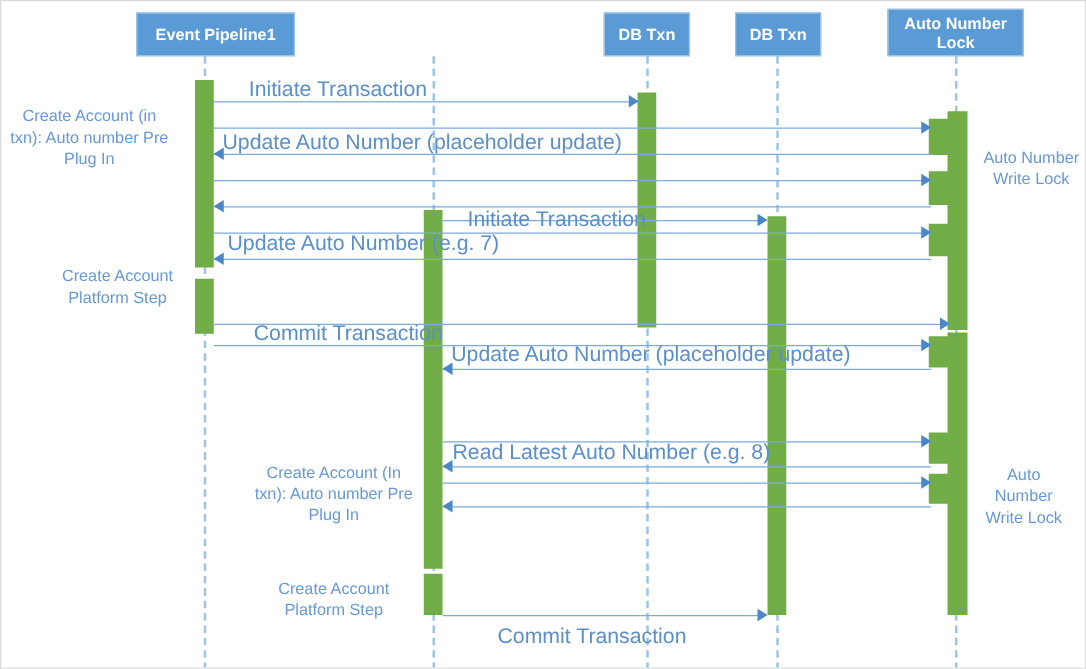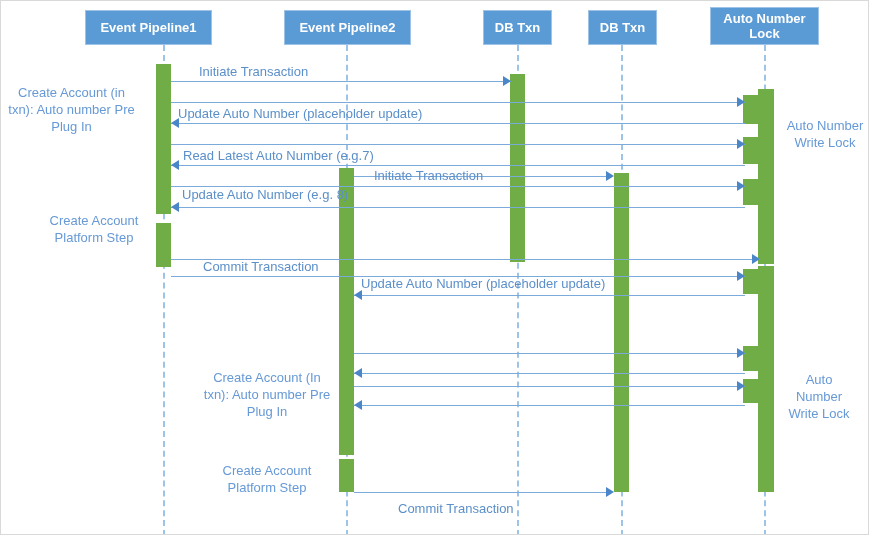--- a/index.html
+++ b/index.html
@@ -49,21 +49,21 @@
     position:absolute;
     width:0;height:0;
     border-top:5px solid transparent;
     border-bottom:5px solid transparent;
   }
   .arrowhead.right{border-left:8px solid #4a86c8;}
   .arrowhead.left{border-right:8px solid #4a86c8;}
   .msg-label{
     position:absolute;
     color:#5b8fc9;
-    font-size:13px;
+    font-size:17px;
     line-height:13px;
     white-space:nowrap;
     text-align:center;
   }
   
   .note{
     position:absolute;
     color:#6699d6;
     font-size:13px;
     line-height:17px;
@@ -74,27 +74,24 @@
 <body>
 
 <div id="canvas">
 
   <div class="lifeline" style="left:162px;top:44px;height:491px;"></div>
   <div class="lifeline" style="left:345px;top:44px;height:491px;"></div>
   <div class="lifeline" style="left:516px;top:44px;height:491px;"></div>
   <div class="lifeline" style="left:620px;top:44px;height:491px;"></div>
   <div class="lifeline" style="left:763px;top:44px;height:491px;"></div>
 
-  <div class="actor-box" style="left:84px;top:9px;width:127px;height:35px;align-items:center;">
+  <div class="actor-box" style="left:108px;top:9px;width:127px;height:35px;align-items:center;">
     <span>Event Pipeline1</span>
   </div>
 
-  <div class="actor-box" style="left:283px;top:9px;width:127px;height:35px;">
-    <span>Event Pipeline2</span>
-  </div>
 
   <div class="actor-box" style="left:482px;top:9px;width:69px;height:35px;">
     <span>DB Txn</span>
   </div>
 
   <div class="actor-box" style="left:587px;top:9px;width:69px;height:35px;">
     <span>DB Txn</span>
   </div>
 
   <div class="actor-box" style="left:709px;top:6px;width:109px;height:38px;">
@@ -131,49 +128,49 @@
 
   <div class="msg" style="left:170px;top:122px;width:574px;"></div>
   <div class="arrowhead left" style="left:170px;top:117px;"></div>
   <div class="msg-label" style="left:177px;top:106px;">Update Auto Number (placeholder update)</div>
 
   <div class="msg" style="left:170px;top:143px;width:574px;"></div>
   <div class="arrowhead right" style="left:736px;top:138px;"></div>
 
   <div class="msg" style="left:170px;top:164px;width:574px;"></div>
   <div class="arrowhead left" style="left:170px;top:159px;"></div>
-  <div class="msg-label" style="left:182px;top:148px;">Read Latest Auto Number (e.g.7)</div>
 
   <div class="msg" style="left:353px;top:175px;width:258px;"></div>
   <div class="arrowhead right" style="left:605px;top:170px;"></div>
   <div class="msg-label" style="left:373px;top:168px;">Initiate Transaction</div>
 
   <div class="msg" style="left:170px;top:185px;width:574px;"></div>
   <div class="arrowhead right" style="left:736px;top:180px;"></div>
 
   <div class="msg" style="left:170px;top:206px;width:574px;"></div>
   <div class="arrowhead left" style="left:170px;top:201px;"></div>
-  <div class="msg-label" style="left:181px;top:187px;">Update  Auto Number (e.g. 8)</div>
+  <div class="msg-label" style="left:181px;top:187px;">Update  Auto Number (e.g. 7)</div>
 
   <div class="msg" style="left:170px;top:258px;width:589px;"></div>
   <div class="arrowhead right" style="left:751px;top:253px;"></div>
 
   <div class="msg" style="left:170px;top:275px;width:574px;"></div>
   <div class="arrowhead right" style="left:736px;top:270px;"></div>
   <div class="msg-label" style="left:202px;top:259px;">Commit Transaction</div>
 
   <div class="msg" style="left:353px;top:294px;width:391px;"></div>
   <div class="arrowhead left" style="left:353px;top:289px;"></div>
   <div class="msg-label" style="left:360px;top:276px;">Update  Auto Number (placeholder update)</div>
 
   <div class="msg" style="left:353px;top:352px;width:391px;"></div>
   <div class="arrowhead right" style="left:736px;top:347px;"></div>
 
   <div class="msg" style="left:353px;top:372px;width:391px;"></div>
   <div class="arrowhead left" style="left:353px;top:367px;"></div>
+  <div class="msg-label" style="left:361px;top:354px;">Read Latest Auto Number (e.g. 8)</div>
 
   <div class="msg" style="left:353px;top:385px;width:391px;"></div>
   <div class="arrowhead right" style="left:736px;top:380px;"></div>
 
   <div class="msg" style="left:353px;top:404px;width:391px;"></div>
   <div class="arrowhead left" style="left:353px;top:399px;"></div>
 
   <div class="msg" style="left:353px;top:491px;width:258px;"></div>
   <div class="arrowhead right" style="left:605px;top:486px;"></div>
   <div class="msg-label" style="left:397px;top:501px;">Commit Transaction</div>

